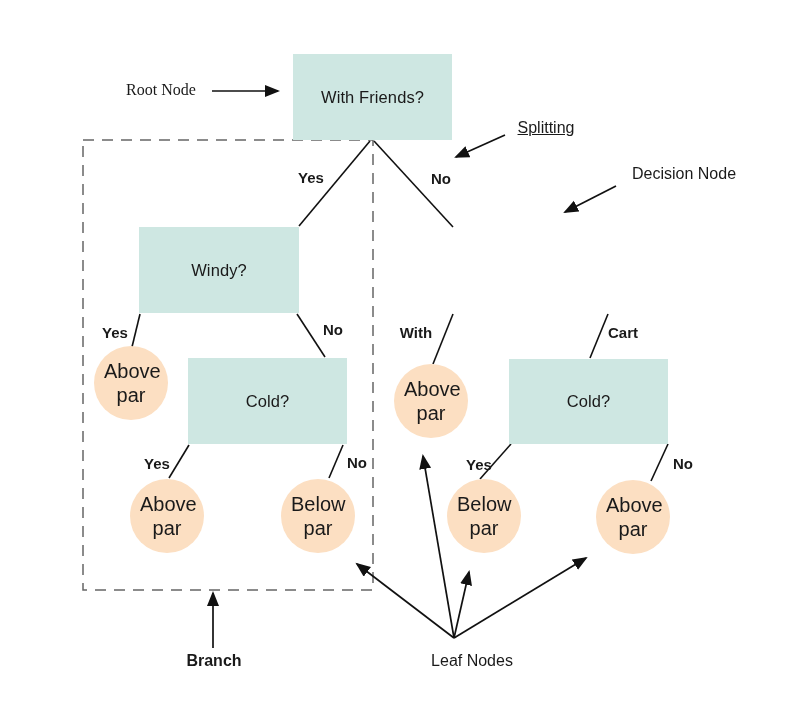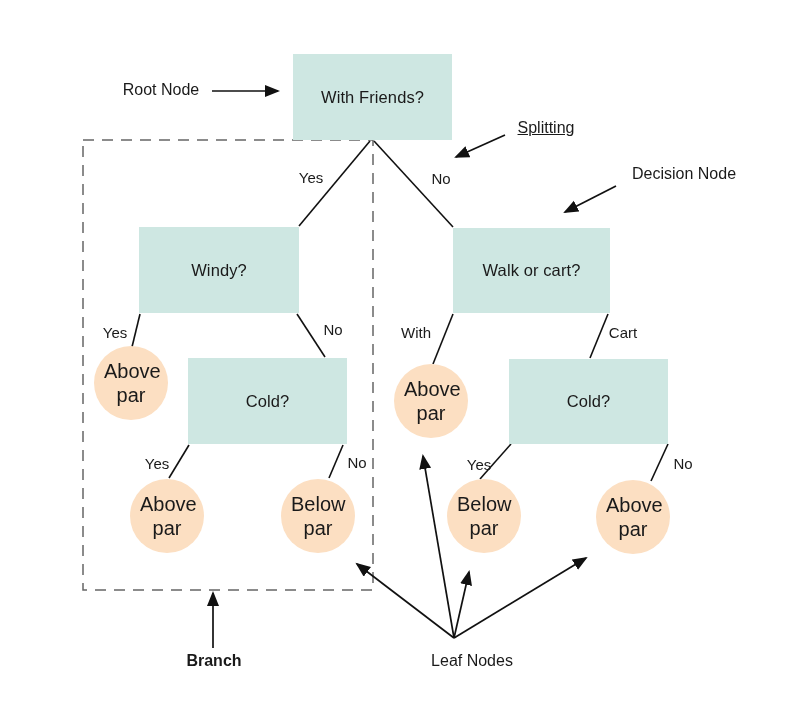--- a/index.html
+++ b/index.html
@@ -32,21 +32,21 @@
     font-size:16.5px;letter-spacing:.1px;
   }
   .leaf{
     position:absolute;width:74px;height:74px;border-radius:50%;
     background:var(--leaf);
     display:flex;align-items:center;justify-content:center;
   }
   .leaf span{display:block;width:54px;text-align:center;font-size:20px;line-height:1.2;}
   .edge-label{
     position:absolute;transform:translate(-50%,-50%);
-    font-weight:normal;font-size:15px;white-space:nowrap;
+    font-weight:bold;font-size:15px;white-space:nowrap;
   }
   .anno-label{
     position:absolute;transform:translate(-50%,-50%);
     font-size:16px;white-space:nowrap;
   }
 </style>
 </head>
 <body>
 
 <div class="canvas">
@@ -80,23 +80,20 @@
     <line class="anno-arrow" x1="454" y1="638" x2="469" y2="572" marker-end="url(#arrowhead)"></line>
     <line class="anno-arrow" x1="454" y1="638" x2="586" y2="558" marker-end="url(#arrowhead)"></line>
   </svg>
 
   <div class="box" style="left:139px;top:227px;width:160px;height:86px;">
     <span>Windy?</span>
   </div>
   <div class="box" style="left:293px;top:54px;width:159px;height:86px;">
     <span>With Friends?</span>
   </div>
-  <div class="box" style="left:453px;top:228px;width:157px;height:85px;">
-    <span>Walk or cart?</span>
-  </div>
   <div class="box" style="left:188px;top:358px;width:159px;height:86px;">
     <span>Cold?</span>
   </div>
   <div class="box" style="left:509px;top:359px;width:159px;height:85px;">
     <span>Cold?</span>
   </div>
 
   <div class="leaf" style="left:94px;top:346px;">
     <span>Above par</span>
   </div>
@@ -120,19 +117,19 @@
   <div class="edge-label" style="left:441px;top:178px;">No</div>
   <div class="edge-label" style="left:115px;top:332px;">Yes</div>
   <div class="edge-label" style="left:333px;top:329px;">No</div>
   <div class="edge-label" style="left:416px;top:332px;">With</div>
   <div class="edge-label" style="left:623px;top:332px;">Cart</div>
   <div class="edge-label" style="left:157px;top:463px;">Yes</div>
   <div class="edge-label" style="left:357px;top:462px;">No</div>
   <div class="edge-label" style="left:479px;top:464px;">Yes</div>
   <div class="edge-label" style="left:683px;top:463px;">No</div>
 
-  <div class="anno-label" style="left:161px;top:90px;">Root Node</div>
+  <div class="anno-label" style="left:161px;top:90px;font-family:Liberation Serif, serif;">Root Node</div>
   <div class="anno-label" style="left:546px;top:128px;text-decoration:underline;">Splitting</div>
   <div class="anno-label" style="left:684px;top:174px;">Decision Node</div>
   <div class="anno-label" style="left:214px;top:661px;font-weight:bold;">Branch</div>
   <div class="anno-label" style="left:472px;top:661px;">Leaf Nodes</div>
 
 </div>
 
 </body></html>

